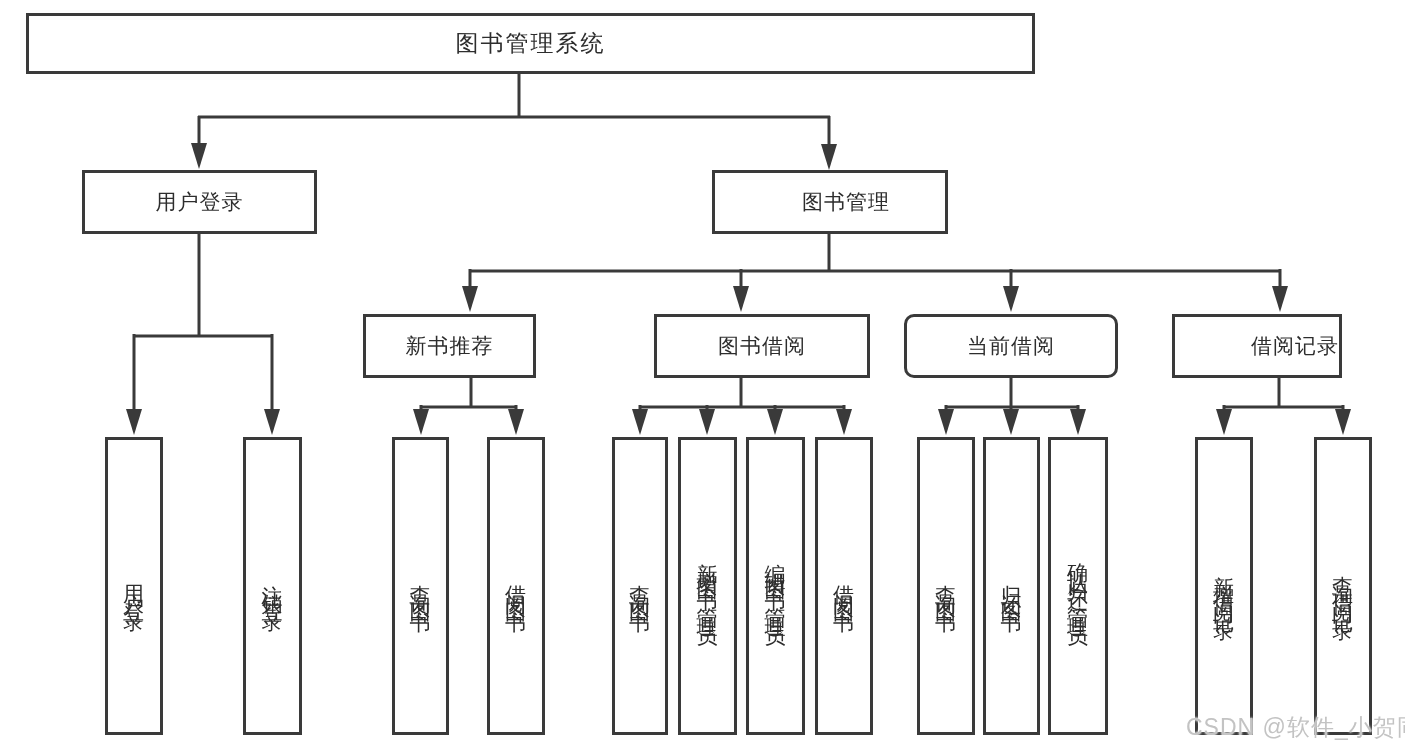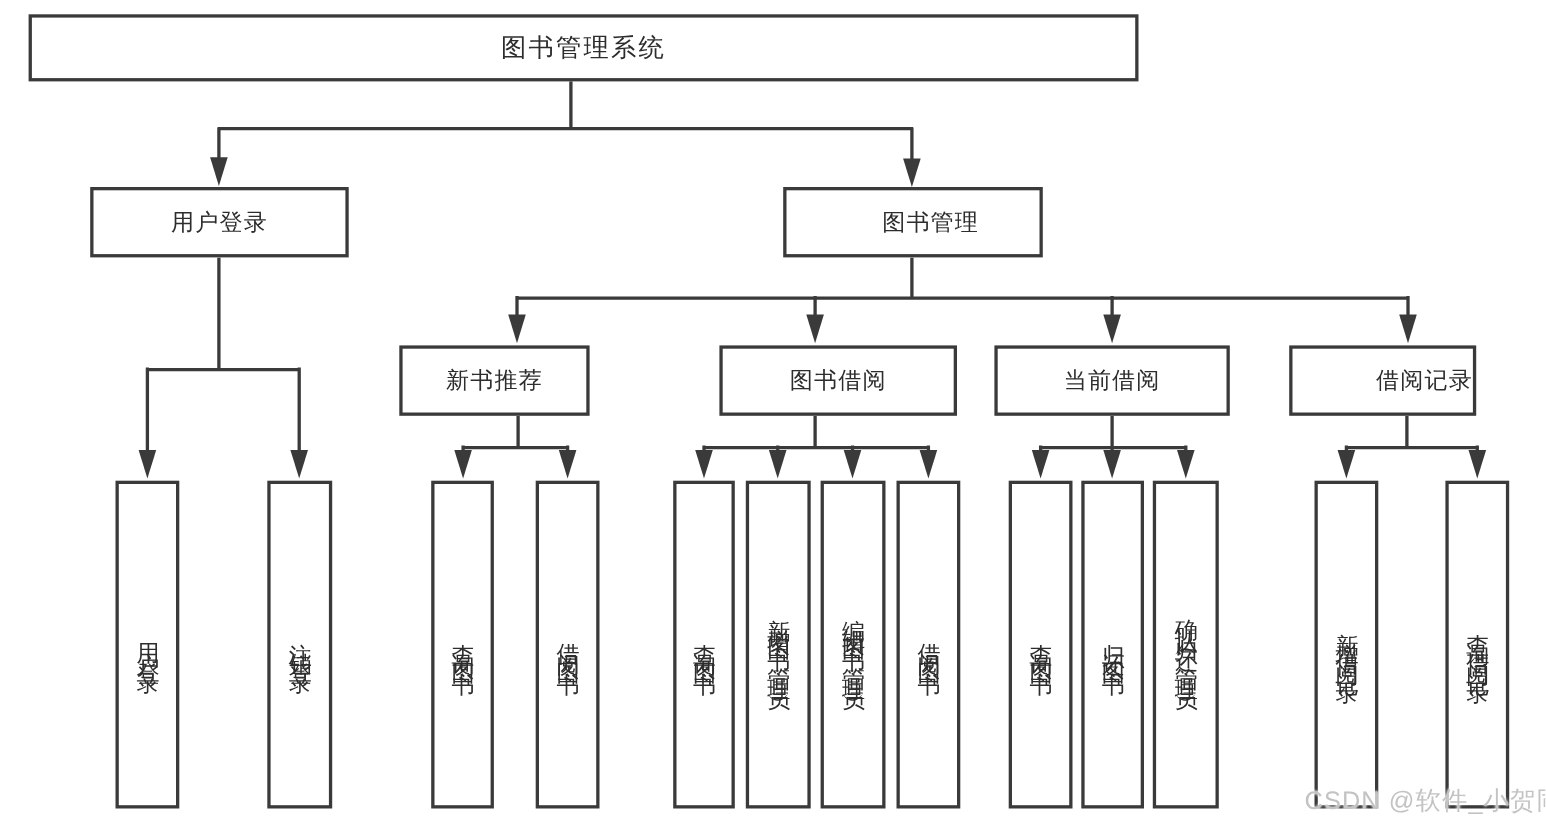--- a/index.html
+++ b/index.html
@@ -109,21 +109,21 @@
   <div class="node" style="left:712px; top:170px; width:236px; height:64px;padding-left:32px;">
     <span class="h-label">图书管理</span>
   </div>
 
   <div class="node" style="left:363px; top:314px; width:173px; height:64px;">
     <span class="h-label">新书推荐</span>
   </div>
   <div class="node" style="left:654px; top:314px; width:216px; height:64px;">
     <span class="h-label">图书借阅</span>
   </div>
-  <div class="node" style="left:904px; top:314px; width:214px; height:64px;">
+  <div class="node" style="left:904px; top:314px; width:214px; height:64px;border-radius:10px;">
     <span class="h-label">当前借阅</span>
   </div>
   <div class="node" style="left:1172px; top:314px; width:170px; height:64px;justify-content:flex-end;">
     <span class="h-label">借阅记录</span>
   </div>
 
   <div class="node leaf" style="left:105px; top:437px; width:58px; height:298px;">
     <span class="vtext">用户登录</span>
   </div>
   <div class="node leaf" style="left:243px; top:437px; width:59px; height:298px;">

